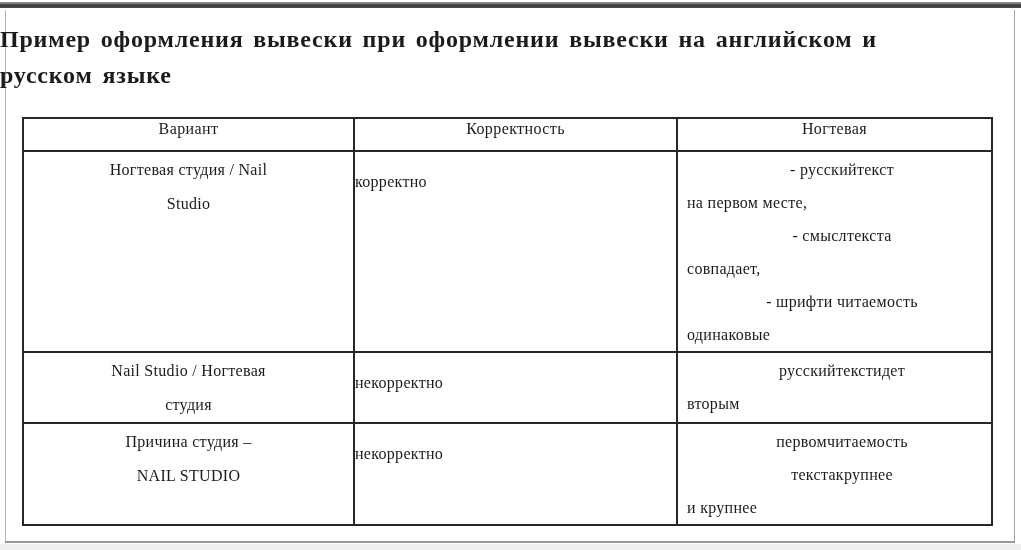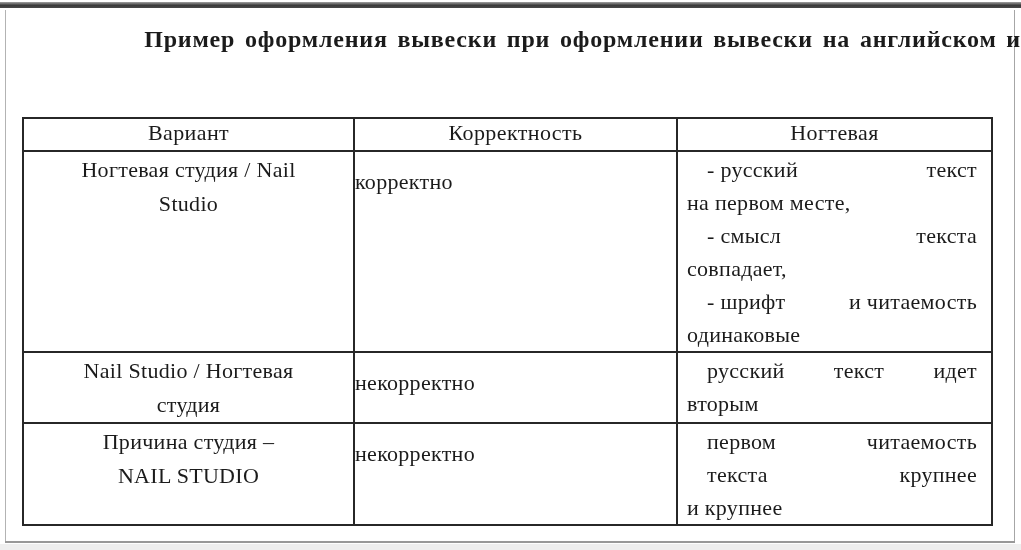--- a/index.html
+++ b/index.html
@@ -16,61 +16,62 @@
     position: absolute; left: 0; top: 2px; width: 1021px; height: 6px;
     background: linear-gradient(180deg, #a2a2a2, #3a3a3a 55%, #4a4a4a);
   }
   .edge-left  { position: absolute; left: 5px;    top: 10px; height: 531px; width: 1px; background: #b3b3b3; }
   .edge-right { position: absolute; left: 1014px; top: 10px; height: 531px; width: 1px; background: #a6a6a6; }
   .edge-bottom{ position: absolute; left: 5px;    top: 541px; width: 1010px; height: 2px; background: #999999; }
   .below-strip{ position: absolute; left: 0;      top: 544px; width: 1021px; height: 6px; background: #efefef; }
 
   .title {
     position: absolute; left: 0; top: 21px; width: 1021px; margin: 0;
-    text-align: right;
+    text-align: left;
     font-size: 24px; font-weight: bold; line-height: 36px;
     letter-spacing: 0.8px; word-spacing: 3px;
   }
   .tline { display: block; }
 
   .sign-table {
     position: absolute; left: 22px; top: 117px; width: 971px;
     border-collapse: collapse; table-layout: fixed;
-    font-size: 22px;
+    font-size: 16px;
   }
   .sign-table th, .sign-table td {
     border: 2px solid #272727;
     font-weight: normal;
     vertical-align: top;
     padding: 0;
   }
   col.c1 { width: 331px; }
   col.c2 { width: 323px; }
   .sign-table th { height: 30px; padding-top: 1px; letter-spacing: 0.4px; }
   tr.r1 { height: 168px; }
   tr.r2 { height: 60px; }
   tr.r3 { height: 93px; }
   td.variant { text-align: center; line-height: 34px; padding-top: 1px; letter-spacing: 0.3px; }
   td.correct { line-height: 34px; padding-top: 13px; letter-spacing: 0.3px; }
   td.reason  { padding: 1px 14px 0 9px; line-height: 33px; letter-spacing: 0.3px; }
   .line { display: block; }
-  .line.justify { display: flex; justify-content: space-between; margin-left: 20px; }
+  .line.justify { display: flex; justify-content: center; margin-left: 20px; }
 </style>
 </head>
 <body>
 
 <div class="scan">
   <div class="top-bar"></div>
   <div class="edge-left"></div>
   <div class="edge-right"></div>
   <div class="edge-bottom"></div>
   <div class="below-strip"></div>
 
   <h1 class="title">
     <span class="tline">Пример оформления вывески при оформлении вывески на английском и</span>
+    <span class="tline">русском языке</span>
   </h1>
 
   <table class="sign-table">
     <colgroup>
         <col class="c1">
         <col class="c2">
         <col class="c3">
       </colgroup>
     <thead>
       <tr>

